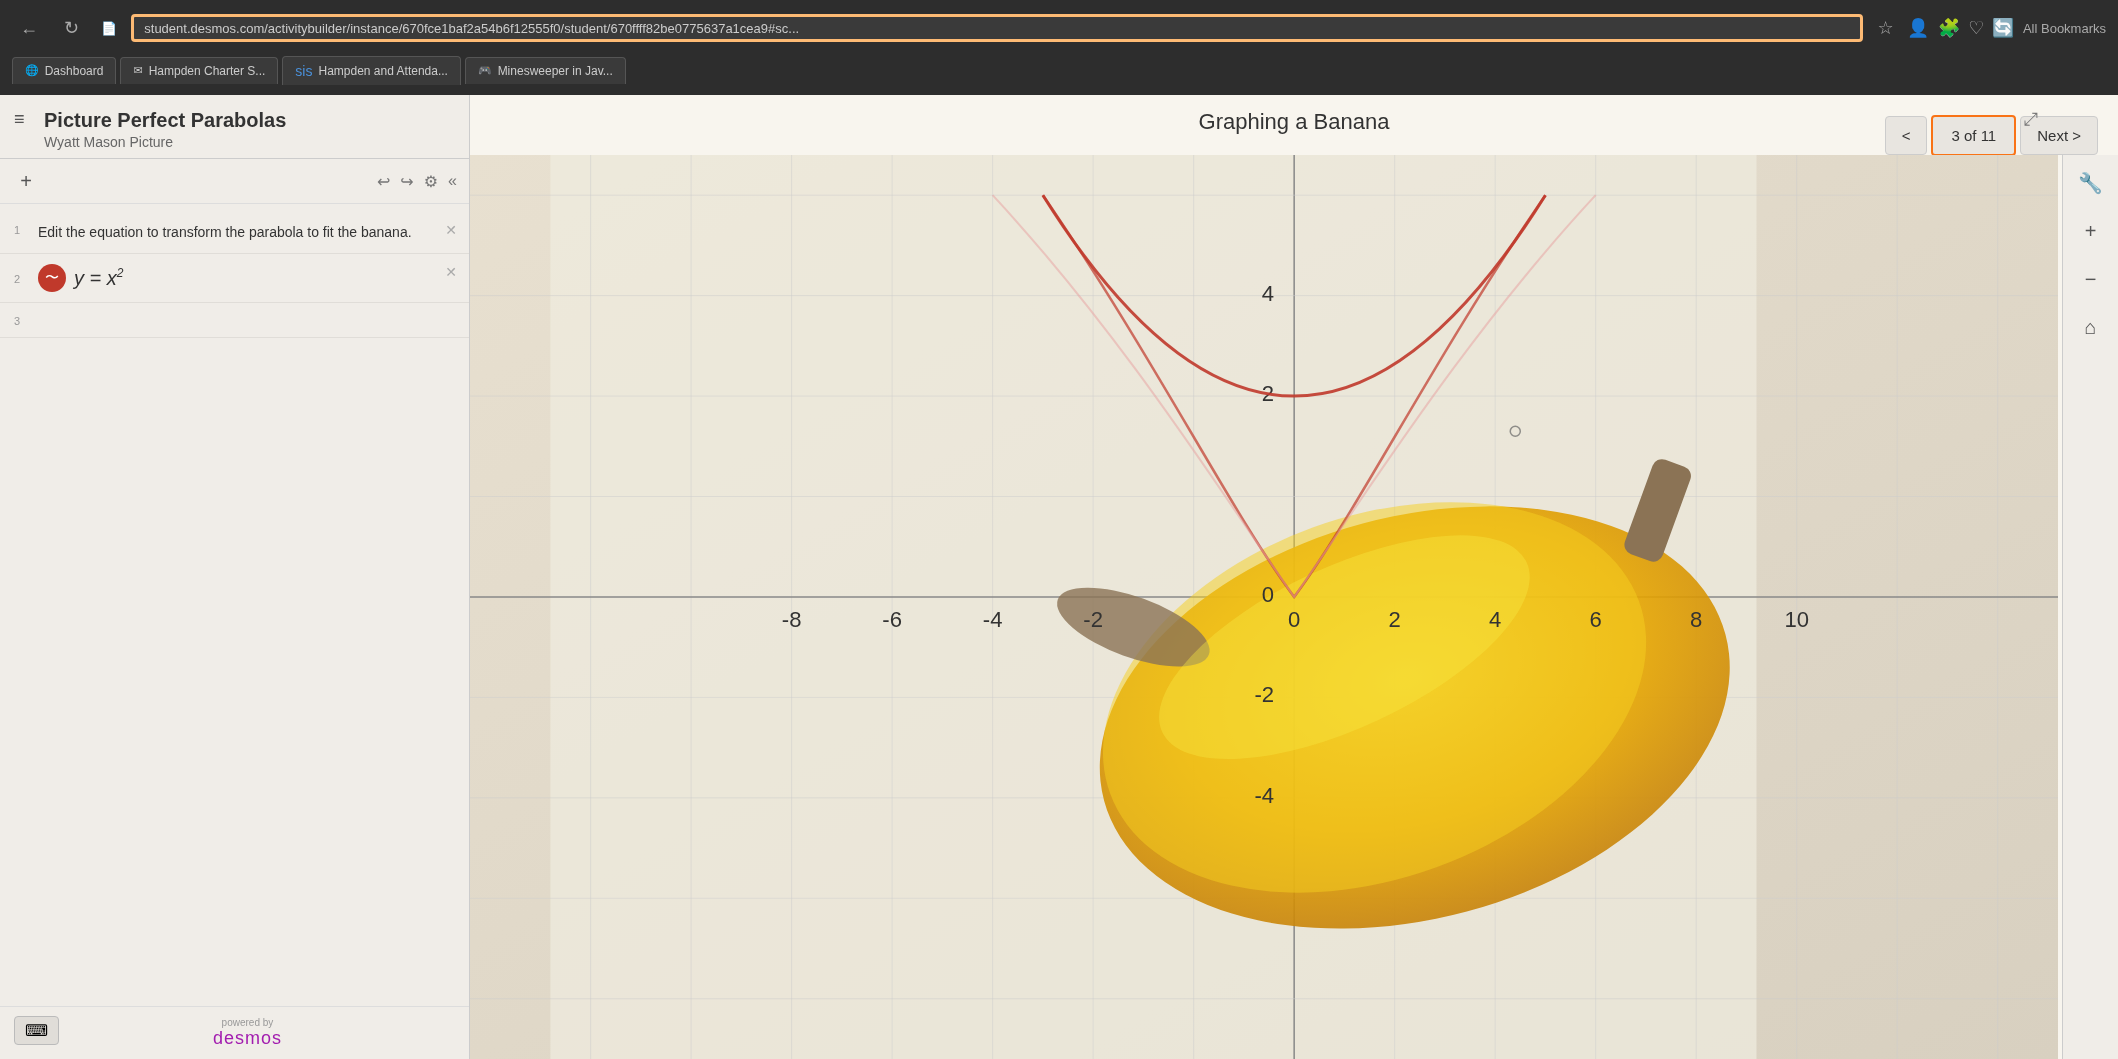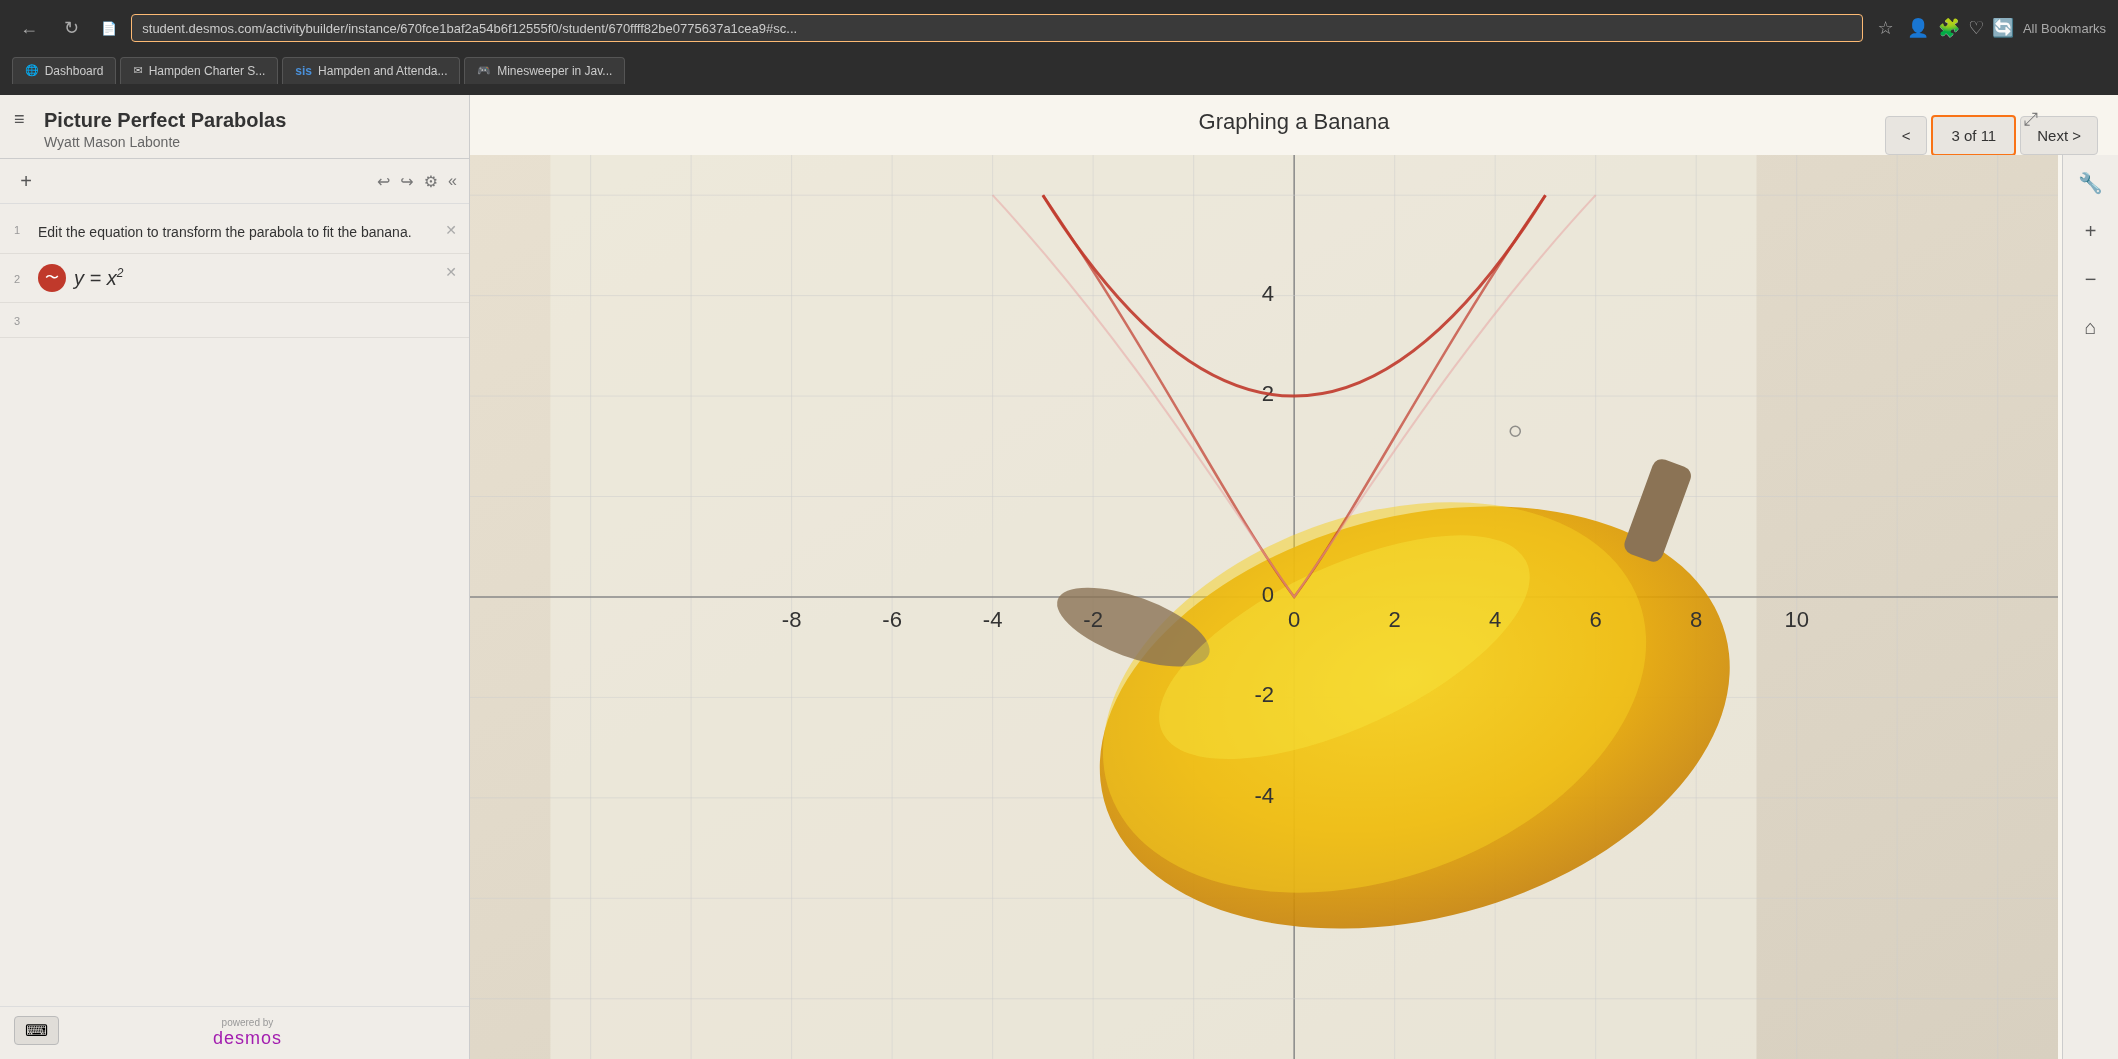--- a/index.html
+++ b/index.html
@@ -23,21 +23,21 @@
       background: none;
       border: none;
       color: #aaa;
       font-size: 18px;
       cursor: pointer;
       padding: 4px 8px;
     }
     .address-bar {
       flex: 1;
       background: #3a3a3a;
-      border: 1px solid #fdba74;
+      border: 3px solid #fdba74;
       border-radius: 4px;
       color: #ccc;
       font-size: 13px;
       padding: 4px 10px;
       height: 28px;
     }
     .bookmark-btn {
       color: #aaa;
       font-size: 18px;
       padding: 4px;
@@ -348,41 +348,41 @@
   <div class="browser-tabs">
     <div class="tab">
       <span class="tab-icon">🌐</span>
       <span>Dashboard</span>
     </div>
     <div class="tab">
       <span class="tab-icon">✉</span>
       <span>Hampden Charter S...</span>
     </div>
     <div class="tab">
-      <span class="tab-icon" style="font-size:12px;font-weight:bold;color:#4a90d9;">sis</span>
+      <span class="tab-icon" style="font-size:14px;font-weight:normal;color:#4a90d9;">sis</span>
       <span>Hampden and Attenda...</span>
     </div>
     <div class="tab">
       <span class="tab-icon">🎮</span>
       <span>Minesweeper in Jav...</span>
     </div>
   </div>
 </div>
 
 <div class="app-container">
 
   <div class="sidebar">
 
     <div class="sidebar-header">
       <button class="hamburger-btn">
         <span>≡</span>
       </button>
       <div class="sidebar-header-inner">
         <div class="activity-title">Picture Perfect Parabolas</div>
-        <div class="student-name">Wyatt Mason Labonte</div>
+        <div class="student-name">Wyatt Mason Picture</div>
       </div>
     </div>
 
     <div class="editor-toolbar">
       <button class="add-btn">+</button>
       <div class="toolbar-spacer"></div>
       <button class="undo-btn">↩</button>
       <button class="redo-btn">↪</button>
       <button class="settings-btn">⚙</button>
       <button class="collapse-btn">«</button>

